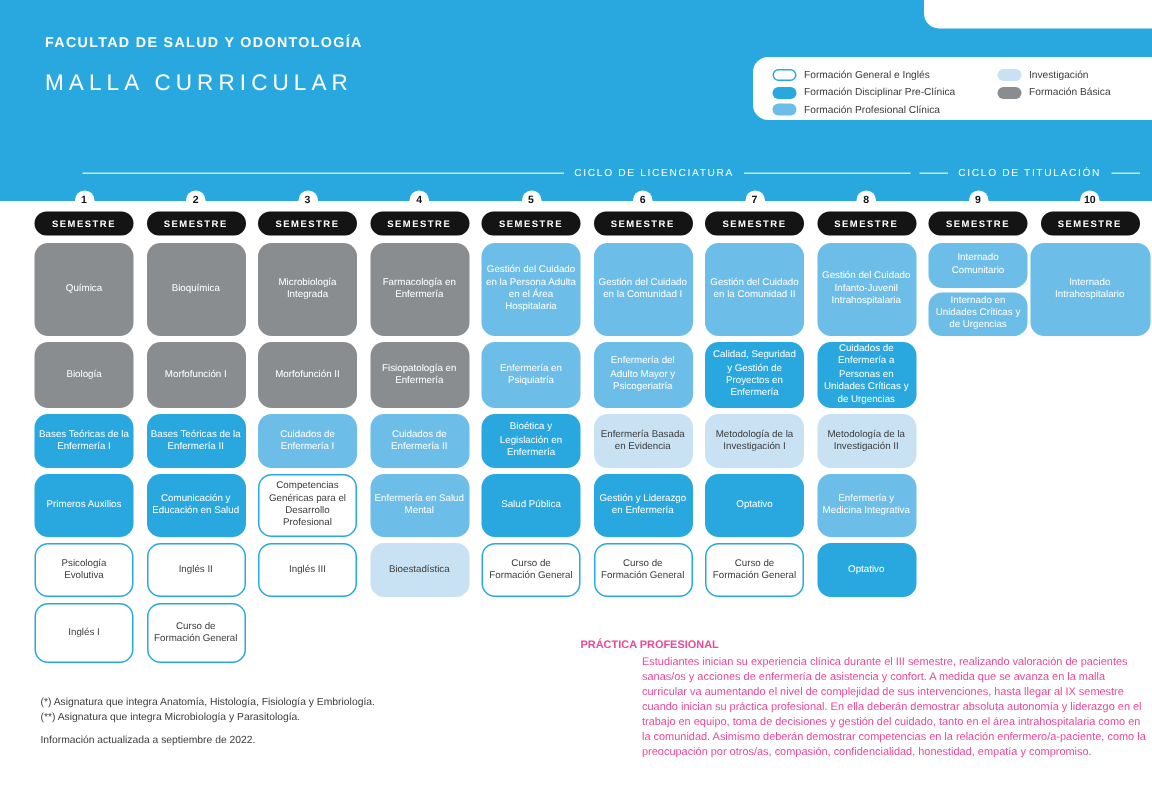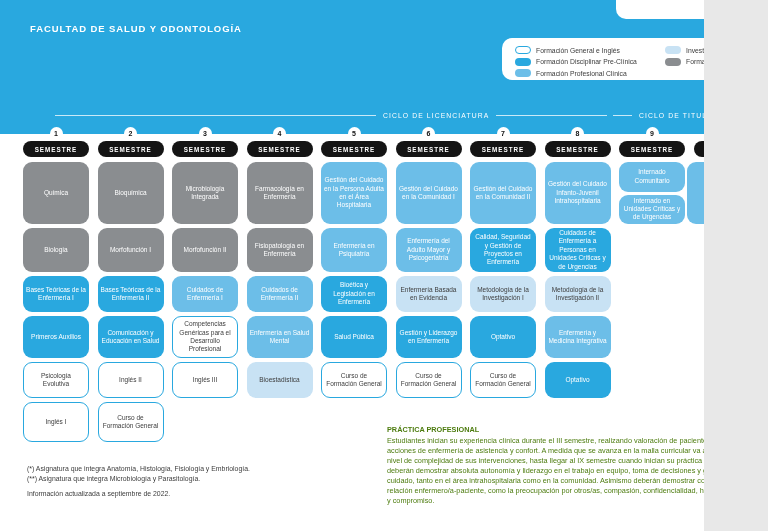--- a/index.html
+++ b/index.html
@@ -1,16 +1,16 @@
 <!DOCTYPE html>
 <html style="--header_bg: #29a8df; --disciplinar: #29a8df; --clinica: #6cbee8; --investigacion: #c8e2f4; --basica: #8a8d90; --semester_pill: #141414;"><head>
 <meta charset="utf-8">
 <style>
   html,body{margin:0;padding:0;background:#e8e8e8;}
-  .page{position:relative;width:704px;height:531px;background:#ffffff;overflow:hidden;
+  .page{position:relative;width:768px;height:531px;background:#ffffff;overflow:hidden;
         font-family:"Liberation Sans",sans-serif;-webkit-font-smoothing:antialiased;}
   
   .header{position:absolute;left:0;top:0;width:768px;height:134px;background:var(--header_bg);}
   .notch{position:absolute;top:0;right:0;width:152px;height:19px;background:#ffffff;border-radius:0 0 0 10px;}
   .faculty{position:absolute;left:30px;top:23px;font-size:9.5px;font-weight:bold;letter-spacing:.9px;color:#fff;}
   .title1{position:absolute;left:30px;top:47px;font-size:15px;letter-spacing:3.4px;color:#fff;}
   .title2{position:absolute;left:30px;top:64px;font-size:15px;font-weight:bold;letter-spacing:1.8px;color:#fff;}
   .codes{position:absolute;left:205px;top:58px;display:flex;align-items:center;}
   .code-divider{width:1px;height:22px;background:rgba(255,255,255,.85);}
   .code-block{padding:0 10px 0 9px;color:#fff;font-size:7.2px;line-height:1.45;}
@@ -53,32 +53,33 @@
   .cat-disciplinar{background:var(--disciplinar);}
   .cat-clinica{background:var(--clinica);}
   .cat-investigacion{background:var(--investigacion);color:#3c3c3c;}
   .cat-basica{background:var(--basica);}
   .card.wide{width:80px;margin-left:-7px;}
   .card-stack{display:flex;flex-direction:column;gap:3px;}
   .card-stack .card{flex:1;}
   
   .footnotes{position:absolute;left:27px;top:464px;font-size:6.9px;line-height:1.45;color:#3c3c3c;}
   .updated{position:absolute;left:27px;top:490px;font-size:6.9px;color:#3c3c3c;}
-  .practice{position:absolute;left:387px;top:425px;width:380px;color:#4d7c0f;}
+  .practice{position:absolute;left:387px;top:425px;width:380px;color:#ec4899;}
   .practice-title{font-size:7.3px;font-weight:bold;margin-bottom:2px;}
-  .practice-body{font-size:7.3px;line-height:1.36;}
+  .practice-body{font-size:7.3px;line-height:1.36;margin-left:41px;}
 </style>
 </head>
 <body>
 
 <div class="page">
 
   <div class="header">
     <div class="notch"></div>
     <div class="faculty">FACULTAD DE SALUD Y ODONTOLOGÍA</div>
+    <div class="title1">MALLA CURRICULAR</div>
     <div class="cycle cycle-lic">
       <span class="cline long"></span>
       <span class="ctext">CICLO DE LICENCIATURA</span>
       <span class="cline"></span>
     </div>
     <div class="cycle cycle-tit">
       <span class="cline"></span>
       <span class="ctext">CICLO DE TITULACIÓN</span>
       <span class="cline"></span>
     </div>

